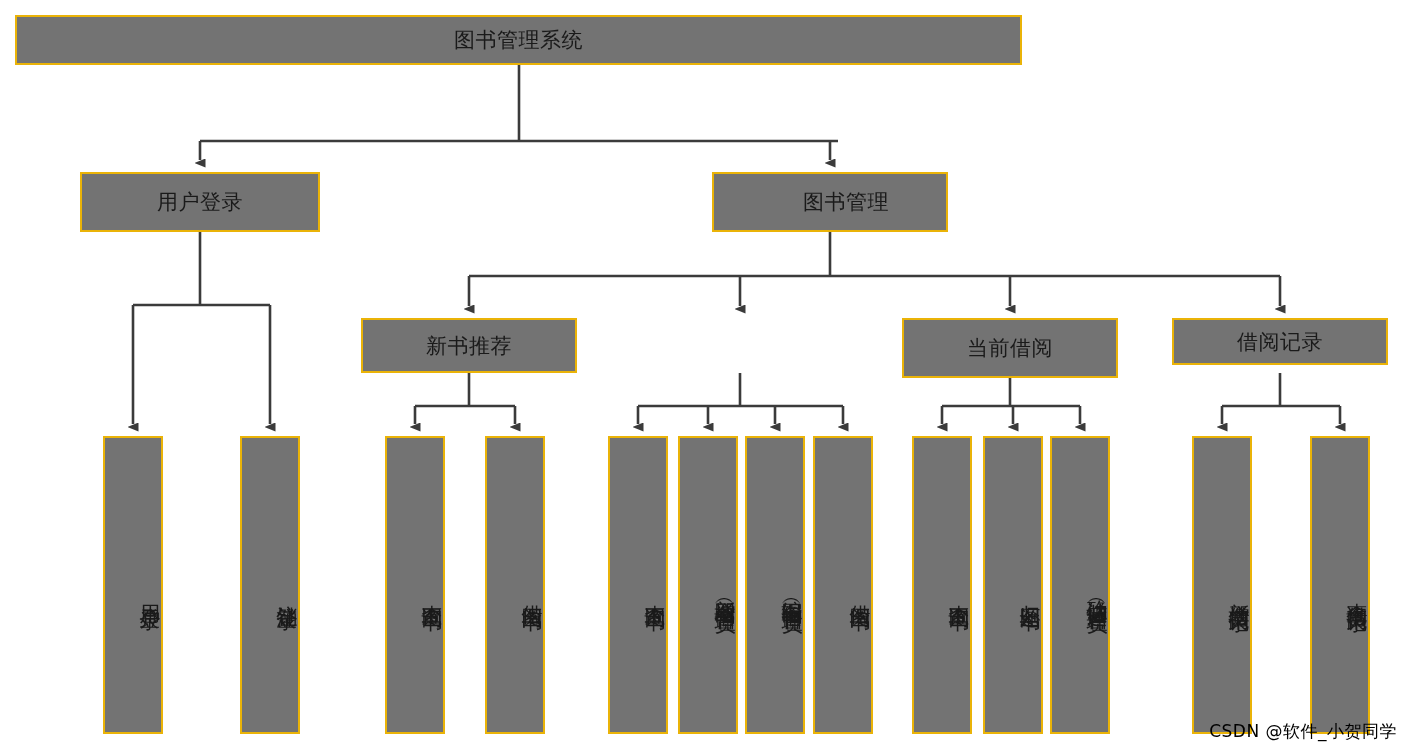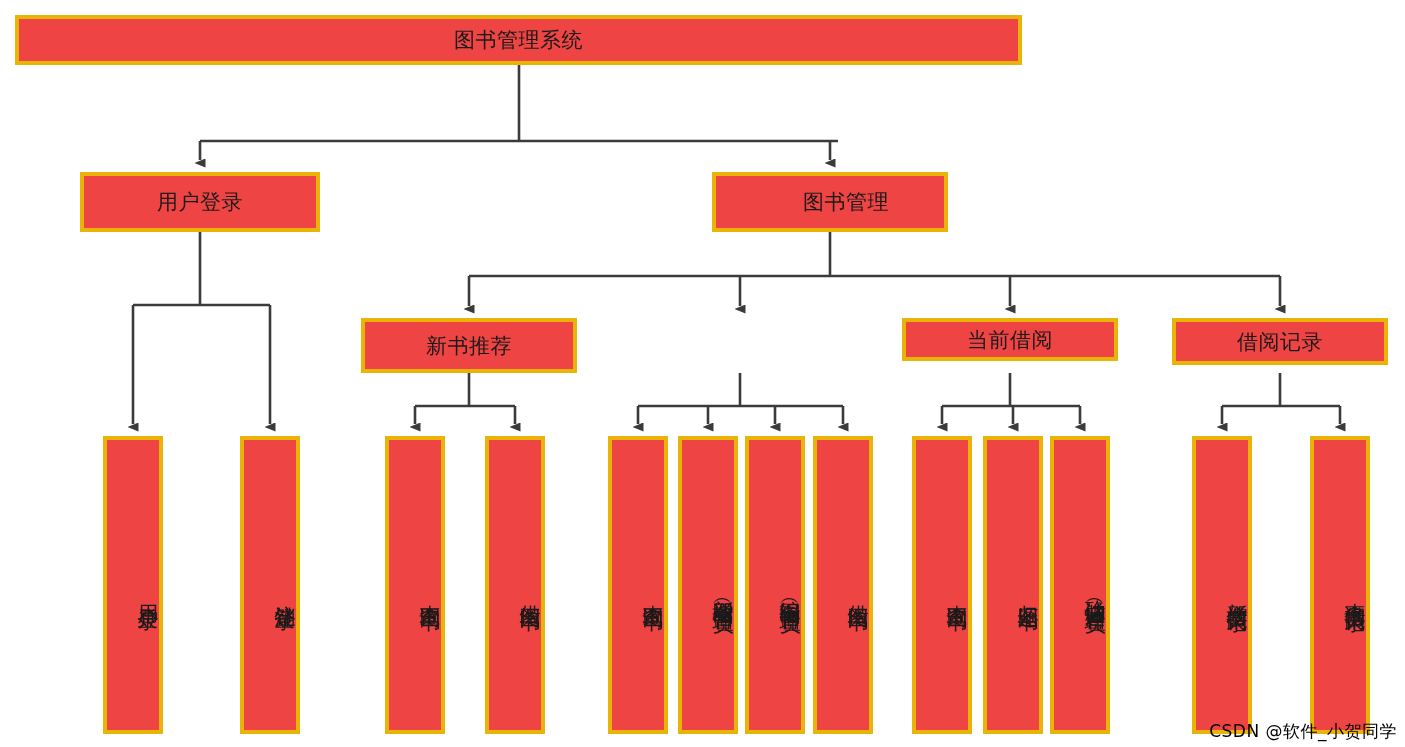--- a/index.html
+++ b/index.html
@@ -8,22 +8,22 @@
     width:1405px;height:747px;
     background:#ffffff;
     font-family:"DejaVu Sans","Liberation Sans",sans-serif;
     overflow:hidden;
   }
   #diagram{position:relative;width:1405px;height:747px;}
   #edges{position:absolute;left:0;top:0;width:1405px;height:747px;pointer-events:none;}
   .node{
     position:absolute;
     box-sizing:border-box;
-    background:#ef4444;
-    border:4px solid #eab308;
+    background:#737373;
+    border:2px solid #eab308;
     display:flex;
     align-items:center;
     justify-content:center;
     color:#1a1a1a;
   }
   .node.h{
     font-size:21px;
     letter-spacing:0.5px;
   }
   .node.v{
@@ -114,21 +114,21 @@
   <div class="node h" style="left:80px;top:172px;width:240px;height:60px;">
     <span>用户登录</span>
   </div>
   <div class="node h" style="left:712px;top:172px;width:236px;height:60px;padding-left:32px;">
     <span>图书管理</span>
   </div>
 
   <div class="node h" style="left:361px;top:318px;width:216px;height:55px;">
     <span>新书推荐</span>
   </div>
-  <div class="node h" style="left:902px;top:318px;width:216px;height:43px;">
+  <div class="node h" style="left:902px;top:318px;width:216px;height:60px;">
     <span>当前借阅</span>
   </div>
   <div class="node h" style="left:1172px;top:318px;width:216px;height:47px;">
     <span>借阅记录</span>
   </div>
 
   <div class="node v" style="left:103px;top:436px;width:60px;height:298px;">
     <span class="vtext">用户登录</span>
   </div>
   <div class="node v" style="left:240px;top:436px;width:60px;height:298px;">

